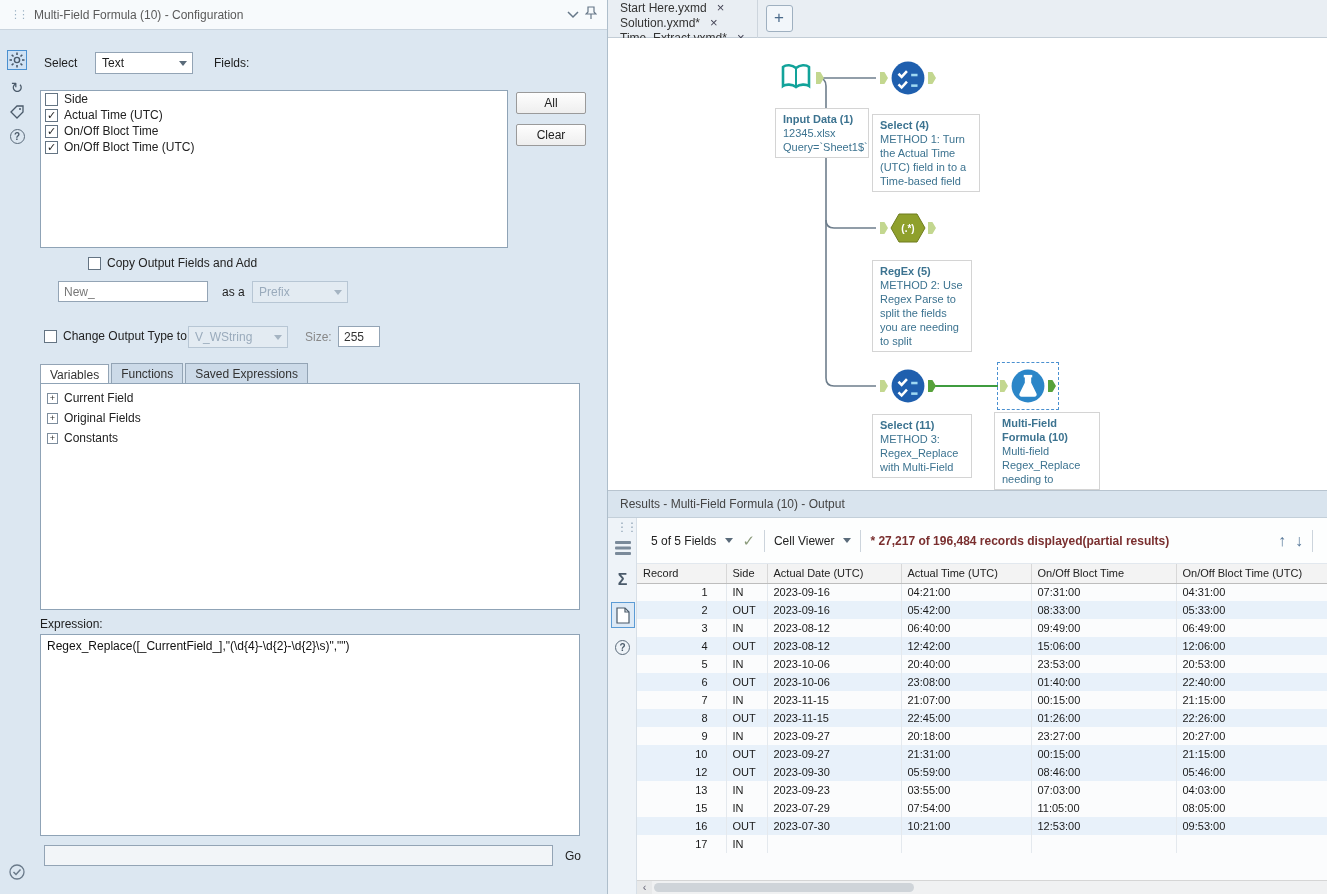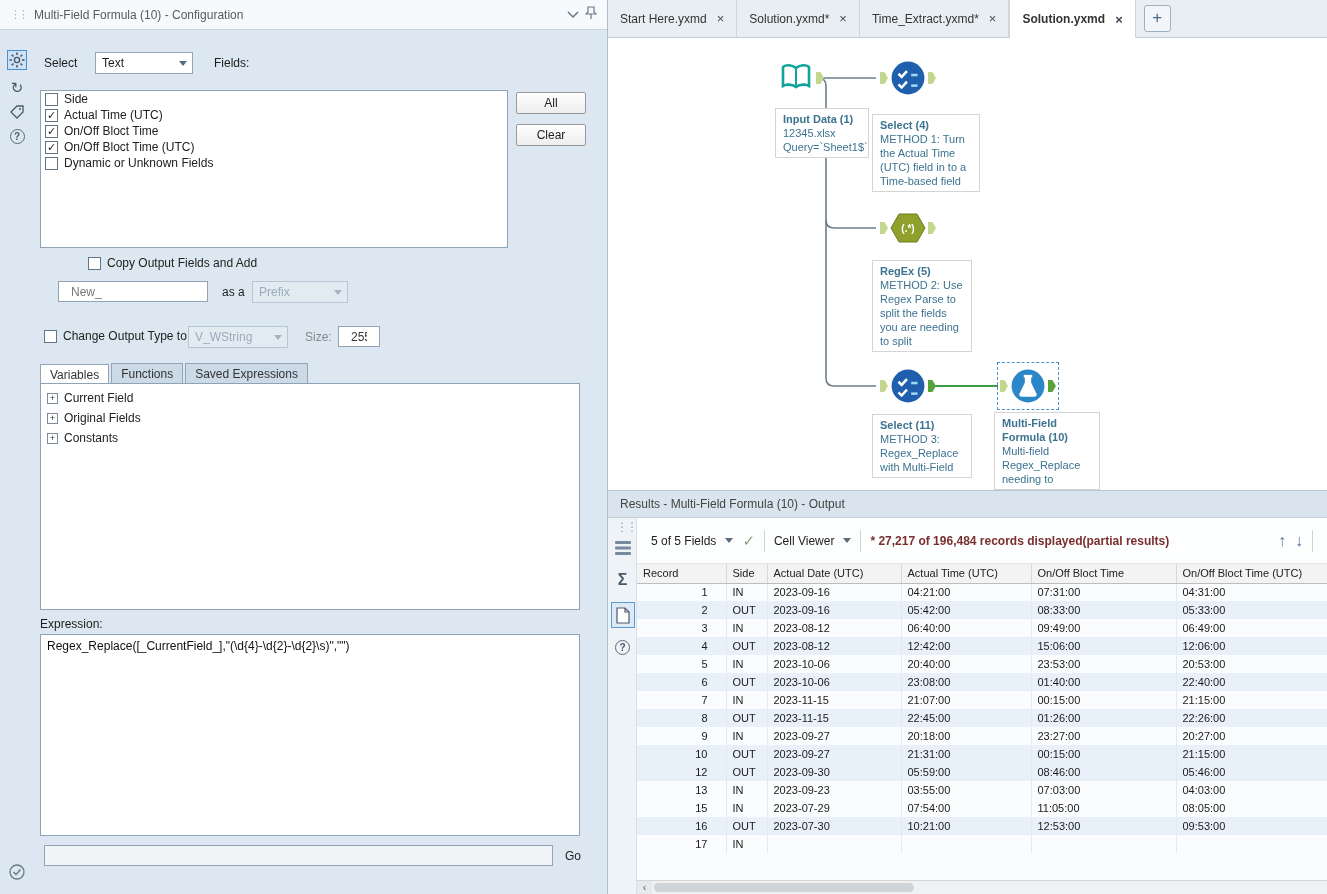--- a/index.html
+++ b/index.html
@@ -28,40 +28,40 @@
   .dd.disabled { background:#e3ebf2; color:#9aabbc; border-color:#b7c6d4; }
   .tri { width:0; height:0; border-left:4px solid transparent; border-right:4px solid transparent;
     border-top:5px solid #5a6b7a; display:inline-block; }
   .tri.dis { border-top-color:#a5b4c2; }
   .whitebox { position:absolute; background:#fff; border:1px solid #8fa3b6; }
   .fl-row { display:flex; align-items:center; gap:6px; padding:2px 4px; height:16px; }
   .cb { display:inline-flex; width:13px; height:13px; background:#fff; border:1px solid #647483;
     font-size:11px; line-height:11px; align-items:center; justify-content:center; color:#222; flex:0 0 13px; }
   .btn { position:absolute; width:70px; height:22px; background:linear-gradient(#fefefe,#eeeeee);
     border:1px solid #9a9a9a; border-radius:2px; font-size:12px; text-align:center; padding-top:3px; }
-  .inp { position:absolute; height:21px; border:1px solid #93a4b5; background:#fff; padding:0 12px;
+  .inp { position:absolute; height:21px; border:1px solid #93a4b5; background:#fff; padding:0 5px;
     font-size:12px; font-family:"Liberation Sans",sans-serif; color:#333; }
   .ctabs { position:absolute; display:flex; gap:2px; height:21px; }
   .ctab { padding:3px 9px 0; border:1px solid #93a4b5; border-bottom:none; background:#ccdae8;
     font-size:12px; color:#333; }
   .ctab.active { background:#fff; font-weight:normal; position:relative; top:1px; height:21px; }
   .tree-row { display:flex; align-items:center; gap:6px; padding:3px 2px; }
   .expander { display:inline-flex; width:11px; height:11px; border:1px solid #7d8d9d; background:#fff;
     font-size:9px; line-height:9px; align-items:center; justify-content:center; color:#333; }
   textarea.expr { position:absolute; resize:none; border:none; outline:none; width:100%; height:100%;
     font-family:"Liberation Sans",sans-serif; font-size:12px; padding:4px 6px; color:#111; background:transparent; }
   .go-lbl { position:absolute; font-size:12px; color:#222; }
 
   
   .right { position:absolute; left:608px; top:0; width:719px; height:894px; }
 
   
   .tab-bar { position:absolute; left:0; top:0; right:0; height:38px; background:#e9eef3;
     border-bottom:1px solid #c3cdd6; display:flex; align-items:stretch; }
-  .wtabs { display:flex; }
+  .wtabs { display:flex;flex-direction:column; }
   .wtab { display:flex; align-items:center; gap:10px; padding:0 12px; font-size:12px; color:#333;
     border-right:1px solid #cdd5dd; }
   .wtab.active { background:#fff; font-weight:bold; border-left:1px solid #cdd5dd; margin-bottom:-1px; }
   .wtab-close { color:#445; font-size:13px; }
   .plus-btn { width:27px; height:27px; align-self:center; margin-left:8px; border:1px solid #9fb0c0;
     border-radius:3px; background:#f2f6fa; color:#4a6a8a; font-size:17px; line-height:24px; text-align:center; }
 
   
   .canvas { position:absolute; left:0; top:38px; width:719px; height:452px; background:#fff; overflow:hidden; }
   .conn { position:absolute; left:0; top:0; width:719px; height:452px; }
@@ -182,24 +182,20 @@
             <span>Actual Time (UTC)</span>
           </div>
           <div class="fl-row">
             <span class="cb">✓</span>
             <span>On/Off Bloct Time</span>
           </div>
           <div class="fl-row">
             <span class="cb">✓</span>
             <span>On/Off Bloct Time (UTC)</span>
           </div>
-          <div class="fl-row">
-            <span class="cb"></span>
-            <span>Dynamic or Unknown Fields</span>
-          </div>
         </div>
       <div class="btn" style="left:482px; top:62px;">All</div>
       <div class="btn" style="left:482px; top:94px;">Clear</div>
 
       <div style="position:absolute; left:10px; top:226px; display:flex; gap:6px; align-items:center;padding-left:44px;">
         <span class="cb"></span>
         <span>Copy Output Fields and Add</span>
       </div>
 
       <input class="inp" style="left: 24px; top: 251px; width: 150px; color: rgb(119, 119, 119);" value="New_">

